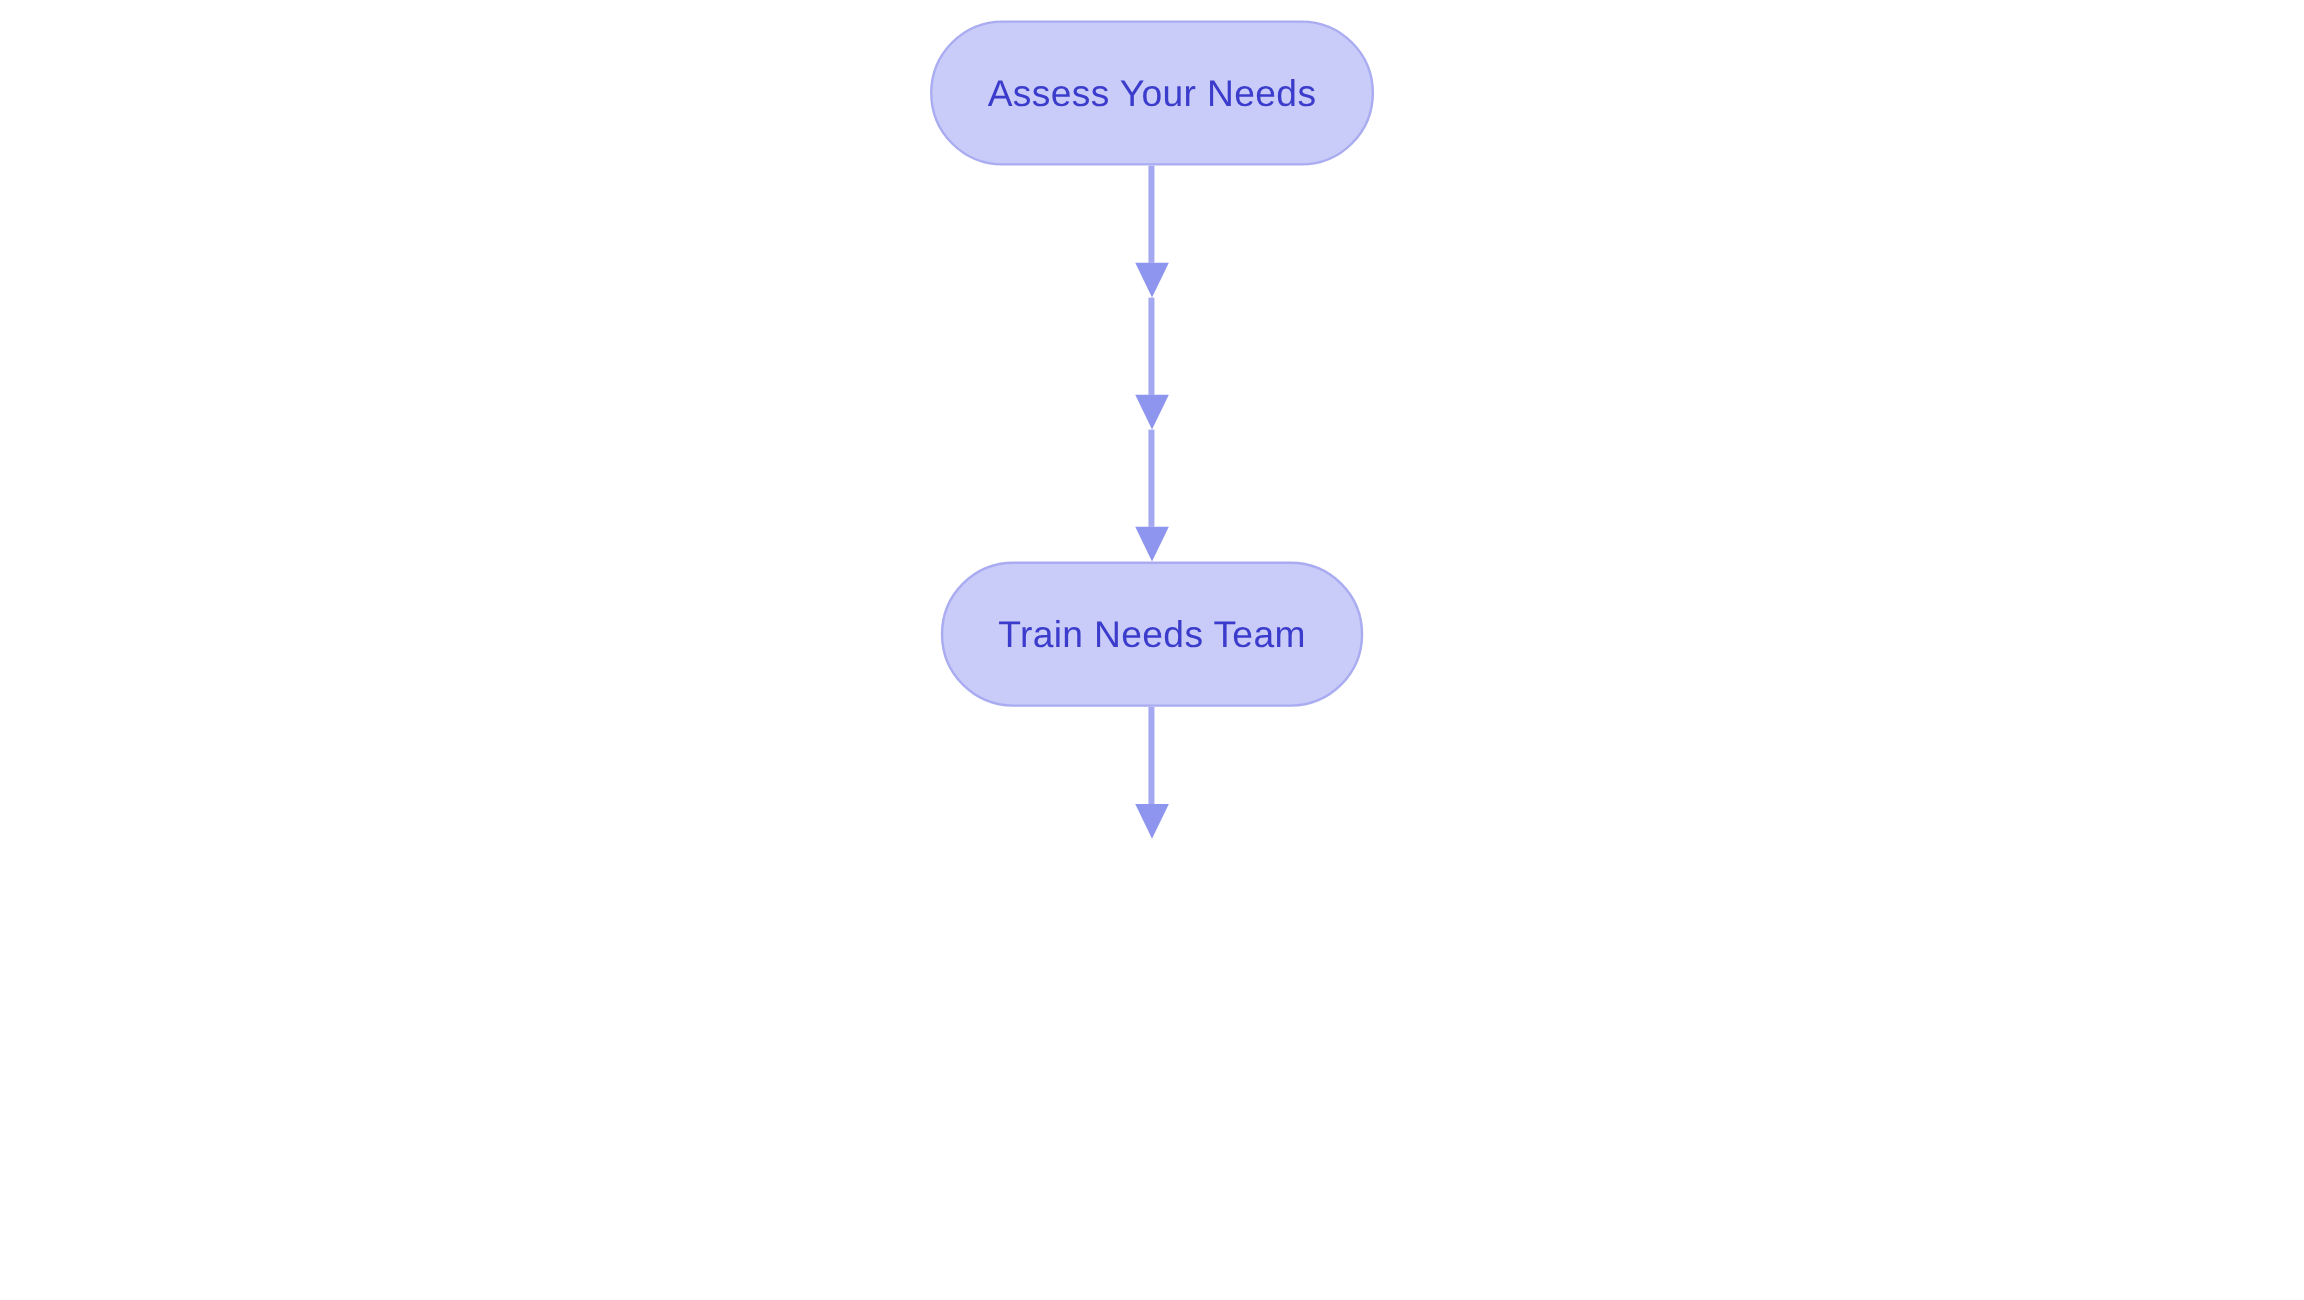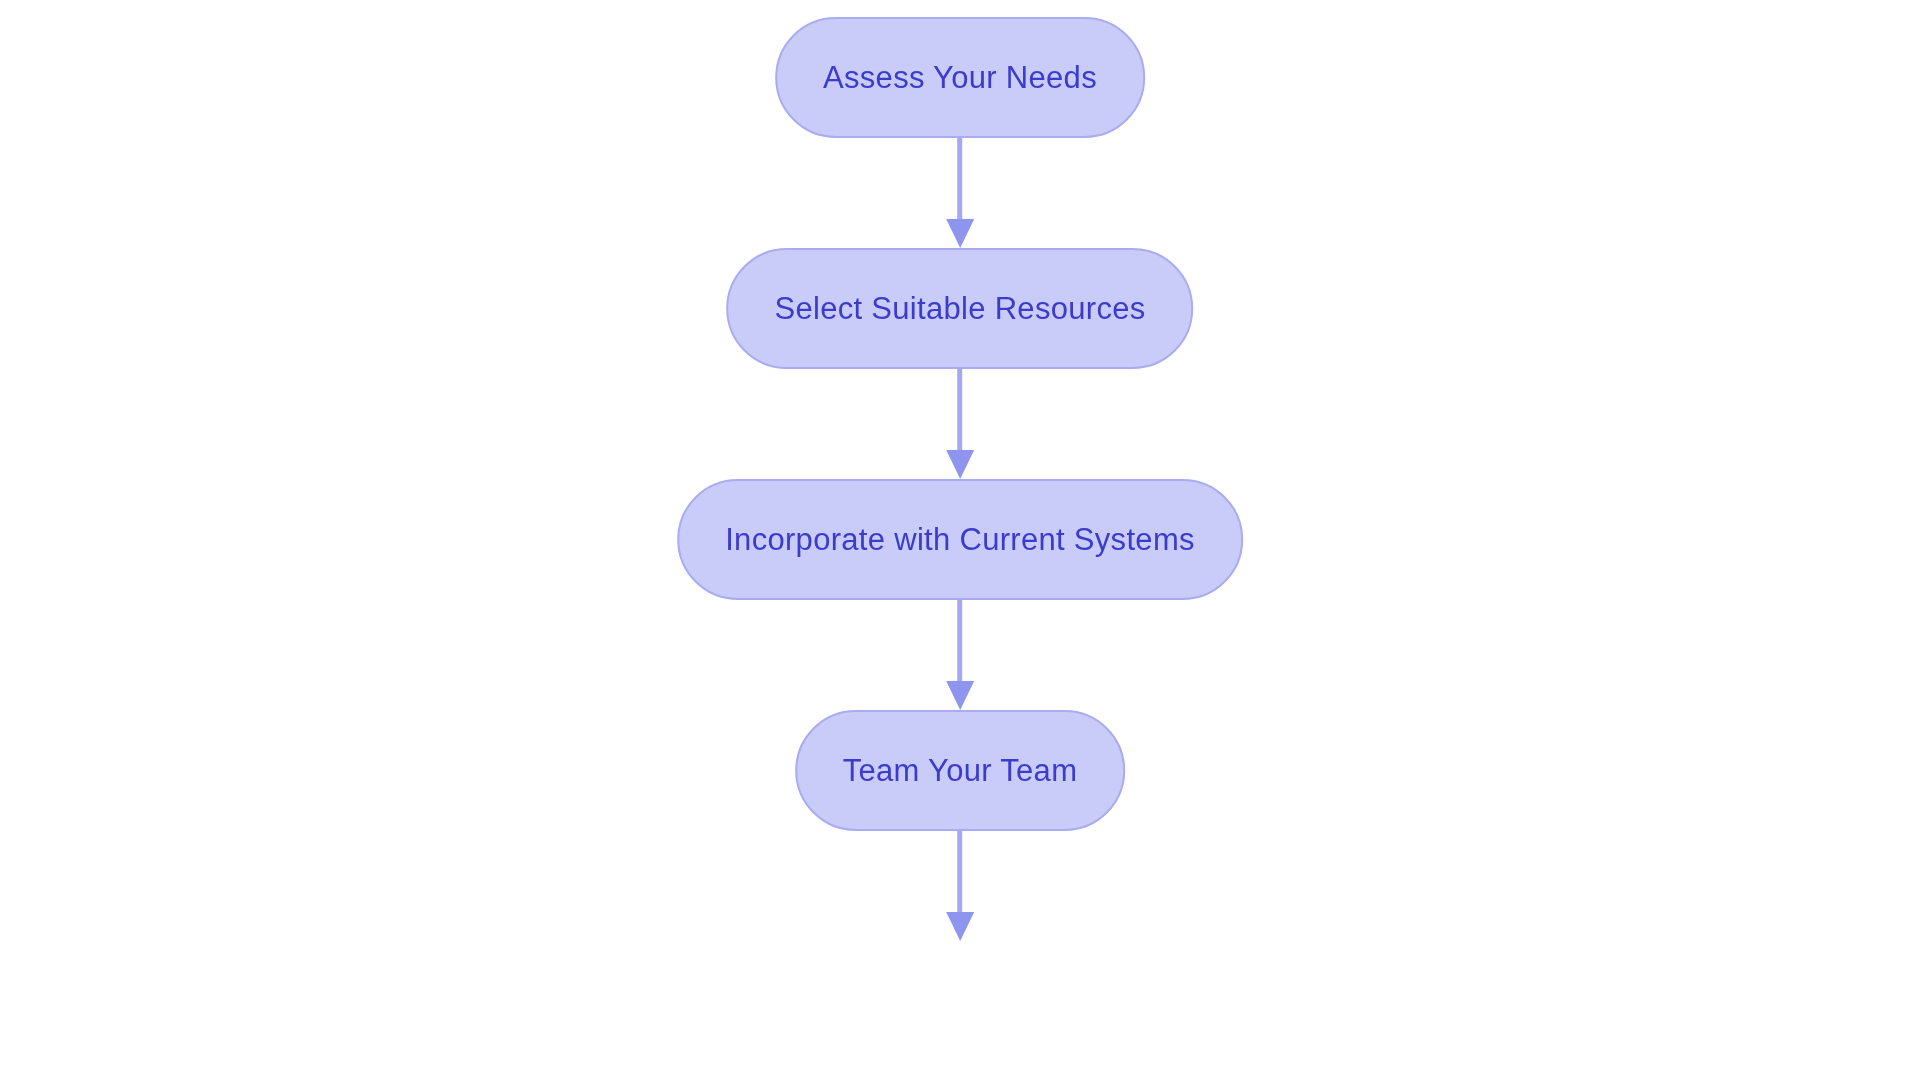--- a/index.html
+++ b/index.html
@@ -55,40 +55,34 @@
 
     <div class="node">
       <span class="label">Assess Your Needs</span>
     </div>
 
     <div class="connector">
       <div class="line"></div>
       <div class="head"></div>
     </div>
 
-    <div class="node">
-      <span class="label">Select Suitable Resources</span>
+
+    <div class="connector">
+      <div class="line"></div>
+      <div class="head"></div>
     </div>
+
 
     <div class="connector">
       <div class="line"></div>
       <div class="head"></div>
     </div>
 
     <div class="node">
-      <span class="label">Incorporate with Current Systems</span>
-    </div>
-
-    <div class="connector">
-      <div class="line"></div>
-      <div class="head"></div>
-    </div>
-
-    <div class="node">
-      <span class="label">Team Your Team</span>
+      <span class="label">Train Needs Team</span>
     </div>
 
     <div class="connector">
       <div class="line"></div>
       <div class="head"></div>
     </div>
 
 
   </div>
 </div>

